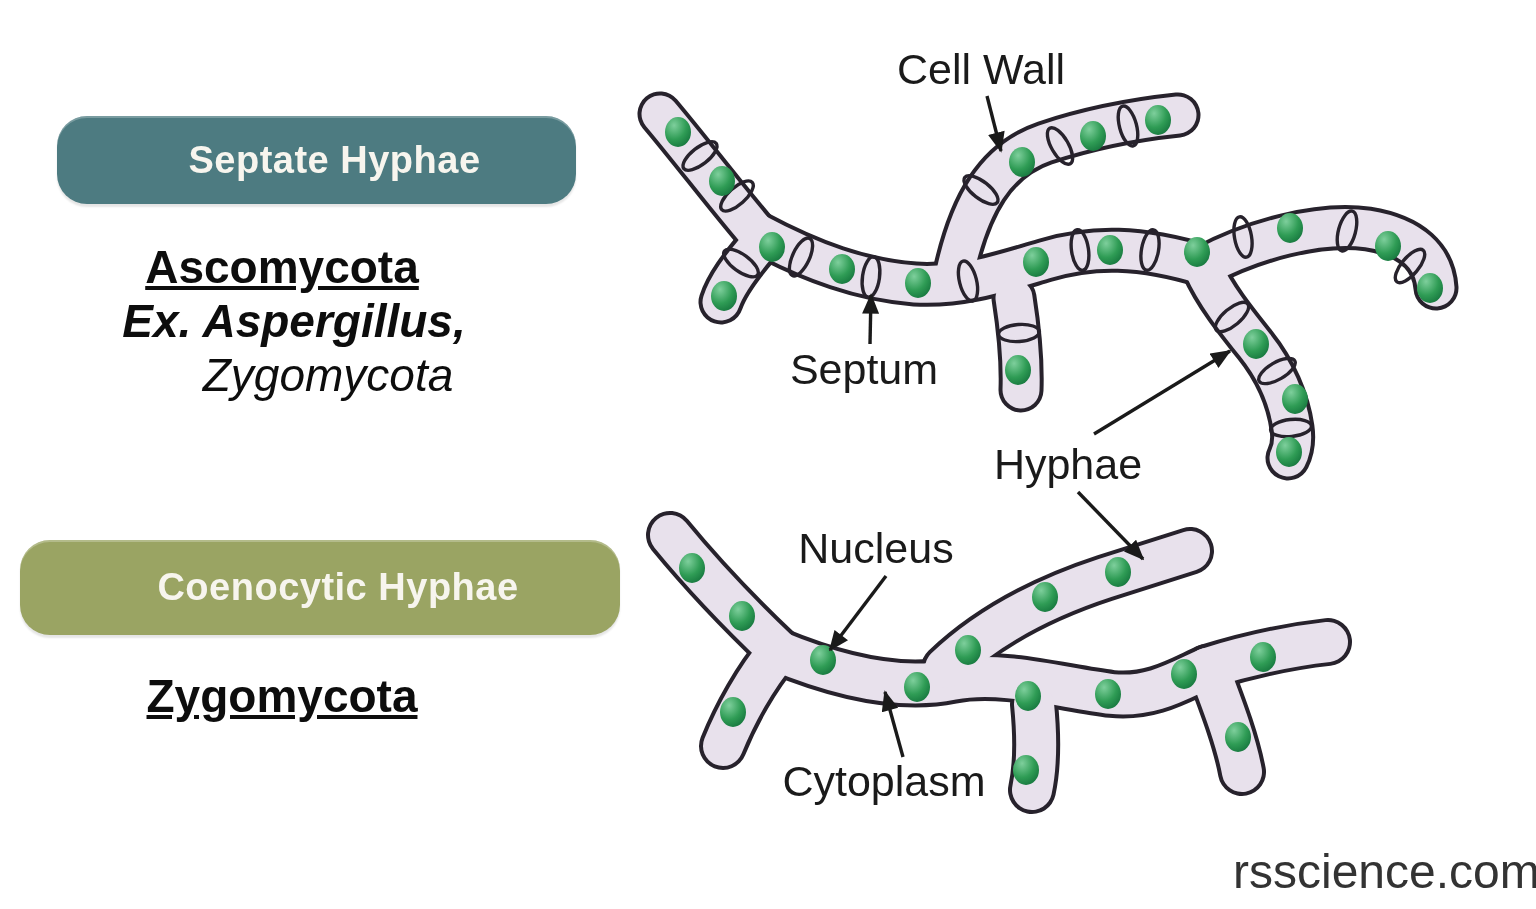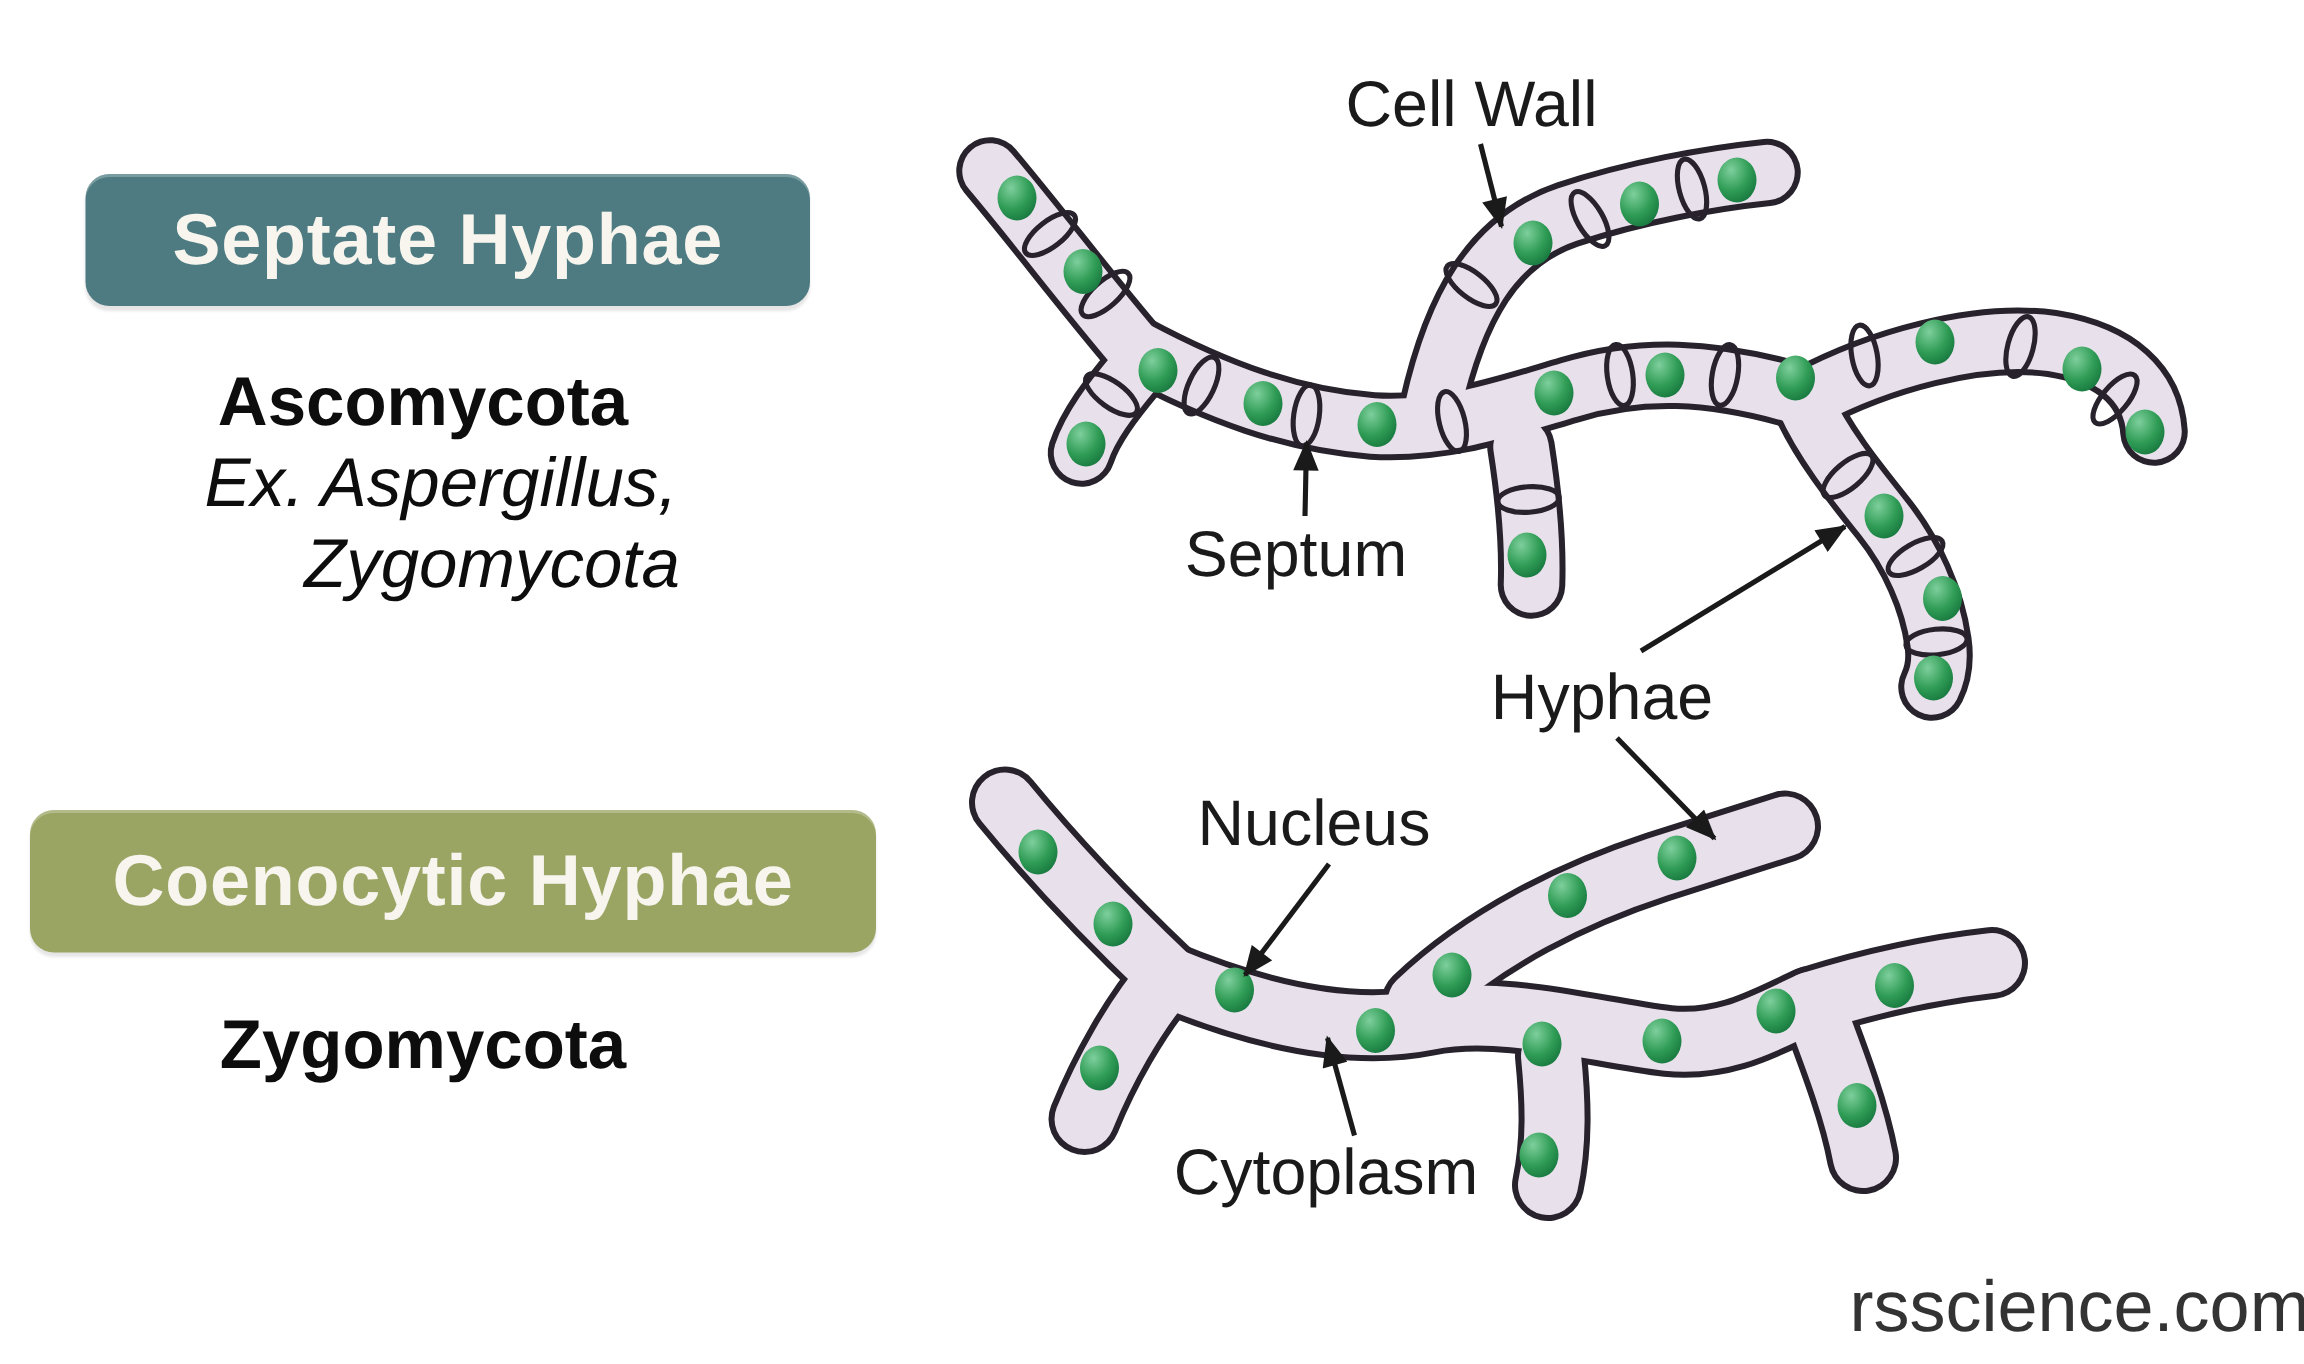--- a/index.html
+++ b/index.html
@@ -3,32 +3,33 @@
 <meta charset="utf-8">
 <style>
   html,body{margin:0;padding:0;}
   body{
     width:1536px;height:909px;position:relative;overflow:hidden;
     background:#ffffff;
     font-family:"Liberation Sans","DejaVu Sans",sans-serif;
   }
   .badge{
     position:absolute;display:flex;align-items:center;justify-content:center;
-    border-radius:16px;color:var(--badge-text);
-    font-weight:bold;font-size:48px;letter-spacing:0.5px;
+    border-radius:30px;color:var(--badge-text);
+    font-weight:bold;font-size:38px;letter-spacing:0.5px;
     box-shadow:0 3px 2px rgba(0,0,0,0.10), inset 0 2px 0 rgba(255,255,255,0.25);
+    padding-left:36px;
   }
   .badge-septate{left:57px;top:116px;width:483px;height:88px;background:var(--septate-badge);}
   .badge-coenocytic{left:20px;top:540px;width:564px;height:95px;background:var(--coenocytic-badge);}
   .taxon{position:absolute;text-align:center;color:#0d0d0d;font-size:46px;line-height:54px;}
   .taxon-septate{left:62px;top:240px;width:440px;}
   .taxon-coenocytic{left:62px;top:668px;width:440px;line-height:56px;}
-  .phylum{font-weight:bold;}
+  .phylum{font-weight:bold;text-decoration:underline;}
   .example{font-style:italic;}
-  .shift1{transform:translateX(12px);}
+  .shift1{transform:translateX(12px);font-weight:bold;}
   .shift2{transform:translateX(46px);}
   .watermark{
     position:absolute;left:1233px;top:844px;width:300px;text-align:center;
     font-size:48px;color:var(--watermark-text);
   }
   #diagram-svg{position:absolute;left:0;top:0;}
   g[data-tubes]{stroke:var(--outline);fill:none;stroke-linecap:round;stroke-linejoin:round;}
   g.tube-fill{stroke:var(--tube-fill);fill:none;stroke-linecap:round;stroke-linejoin:round;}
   #tubes-top{stroke-width:45px;}
   g.tube-fill.fill-top{stroke-width:37px;}

